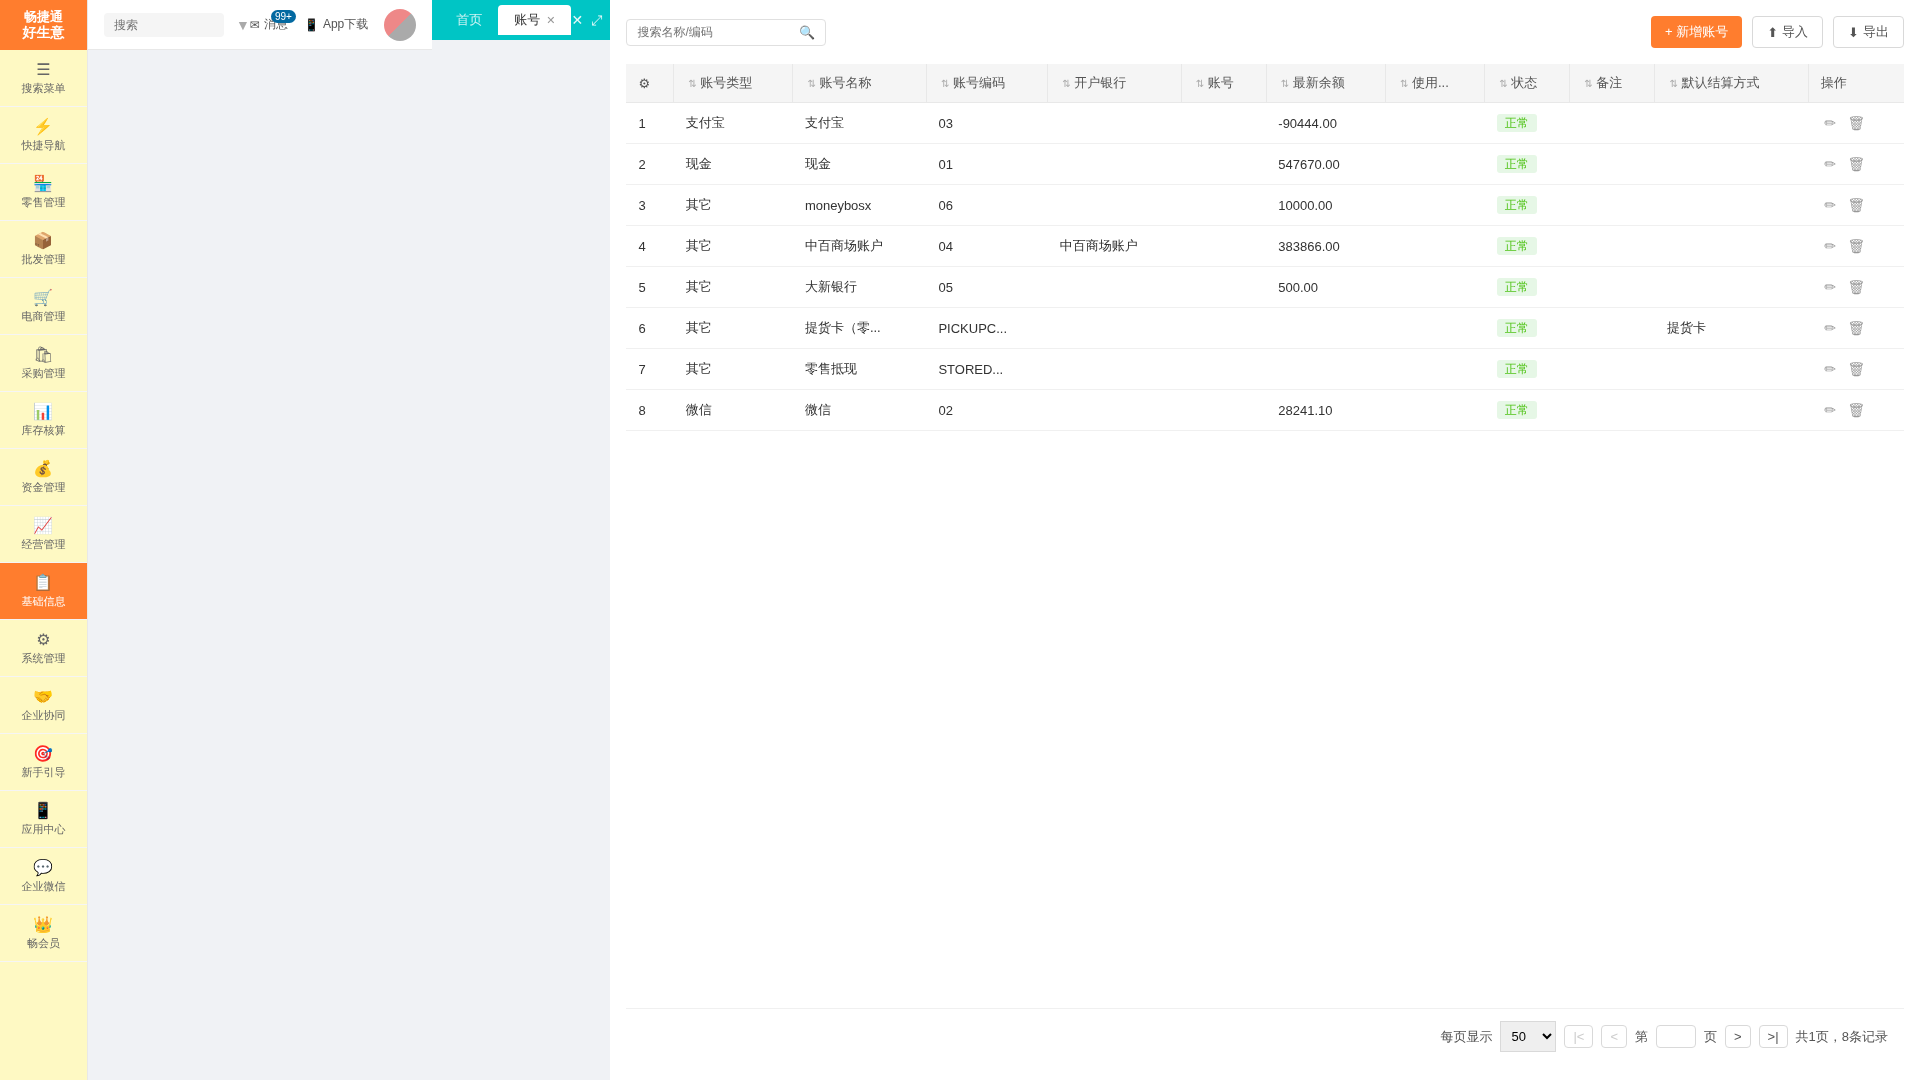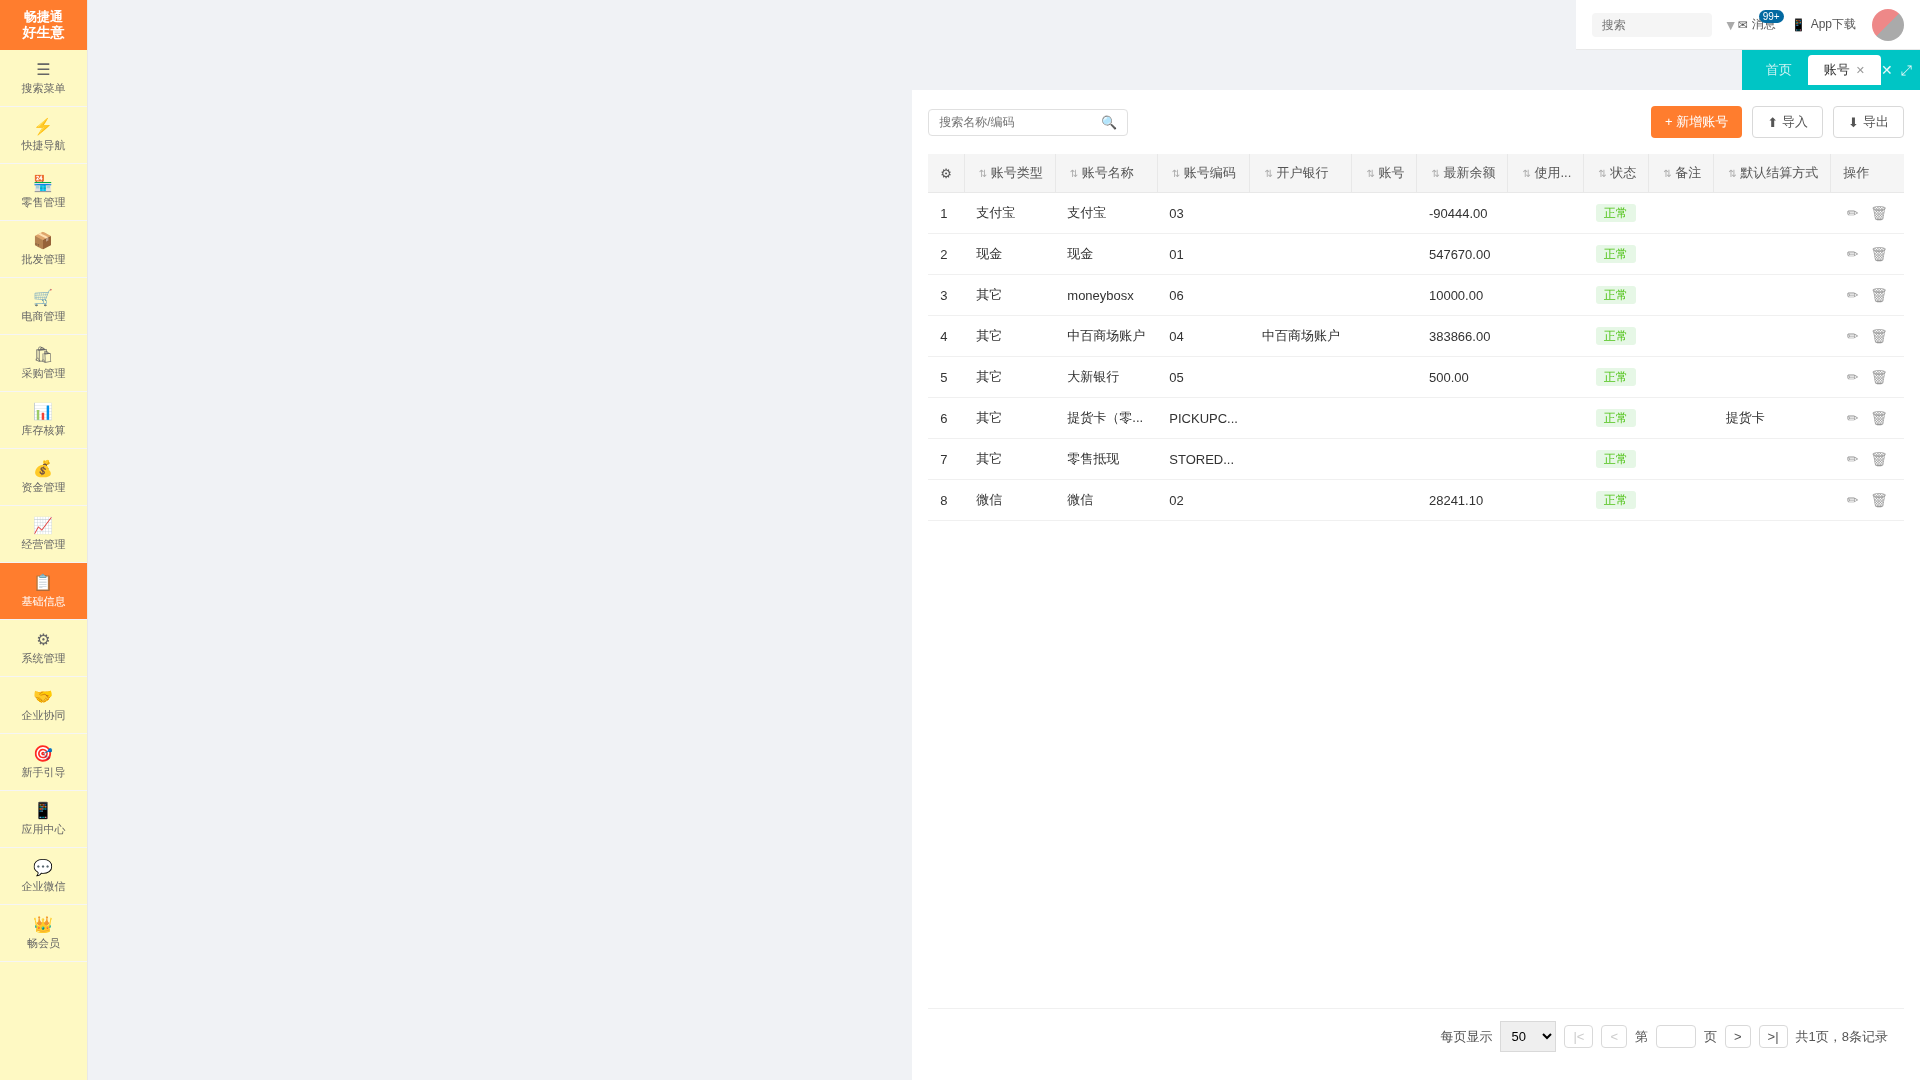--- a/index.html
+++ b/index.html
@@ -39,24 +39,23 @@
       min-height: 48px;
     }
     .sidebar-item.active { background: #ff7d2e; color: #fff; }
     .sidebar-item .icon { font-size: 16px; margin-bottom: 2px; }
     .sidebar-item-label { font-size: 11px; }
 
     
     .main {
       flex: 1;
       display: flex;
-      flex-direction: column;
+      flex-direction: row;
       height: 100%;
       overflow: hidden;
-      align-items: flex-end;
     }
 
     
     .top-header {
       height: 50px;
       background: #fff;
       display: flex;
       align-items: center;
       justify-content: space-between;
       padding: 0 16px;

